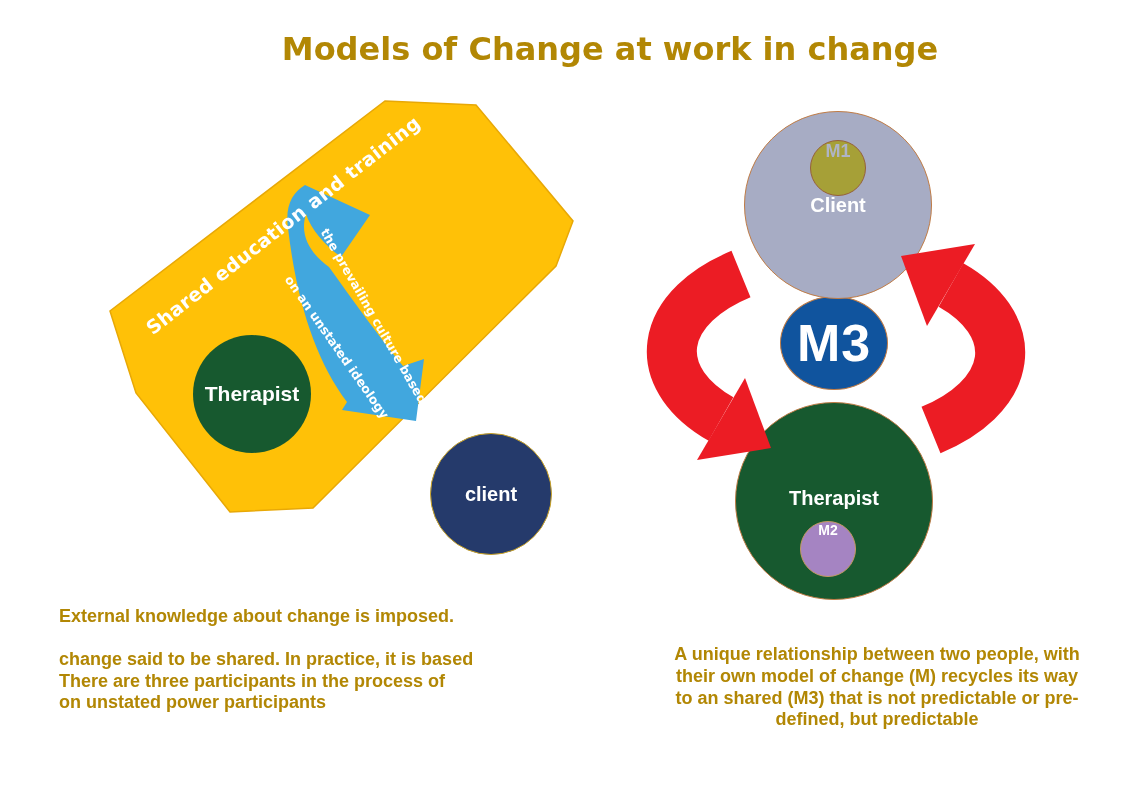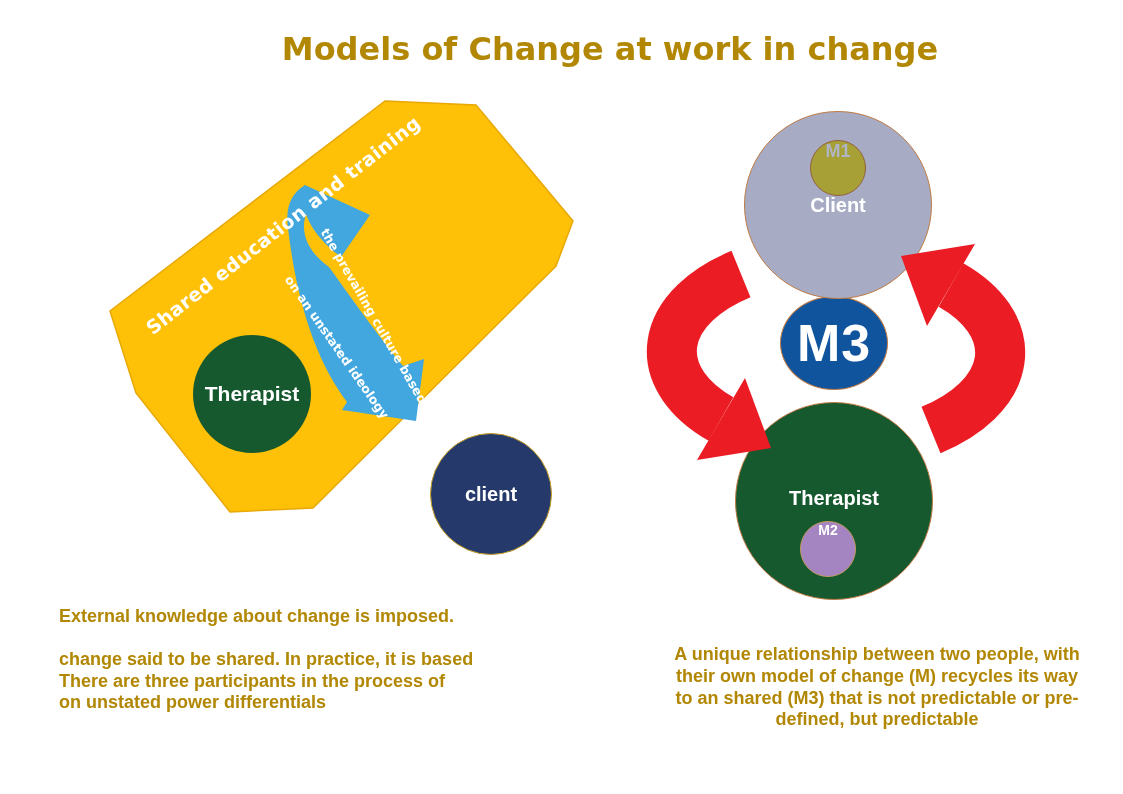--- a/index.html
+++ b/index.html
@@ -101,21 +101,21 @@
     <g transform="rotate(180 836 352)">
       <path d="M 741 274 A 165 95 0 0 0 721 419" style="fill:none;stroke:var(--cycle-red);stroke-width:50"></path>
       <polygon points="745,378 697,460 771,448" style="fill:var(--cycle-red)"></polygon>
     </g>
   </svg>
 
   <div class="caption caption-left">
     <div class="first">External knowledge about change is imposed.</div>
     <div>change said to be shared. In practice, it is based</div>
     <div>There are three participants in the process of</div>
-    <div>on unstated power differentials</div>
+    <div>on unstated power participants</div>
   </div>
 
   <div class="caption caption-right">
     <div>A unique relationship between two people, with</div>
     <div>their own model of change (M) recycles its way</div>
     <div>to an shared (M3) that is not predictable or pre-</div>
     <div>defined, but predictable</div>
   </div>
 
 </div>

